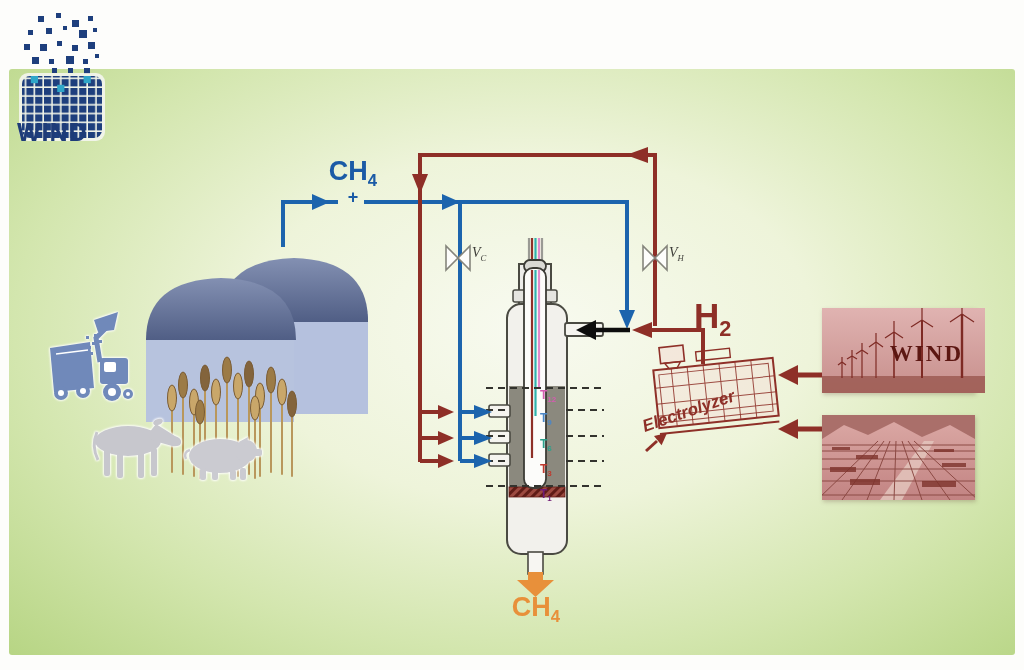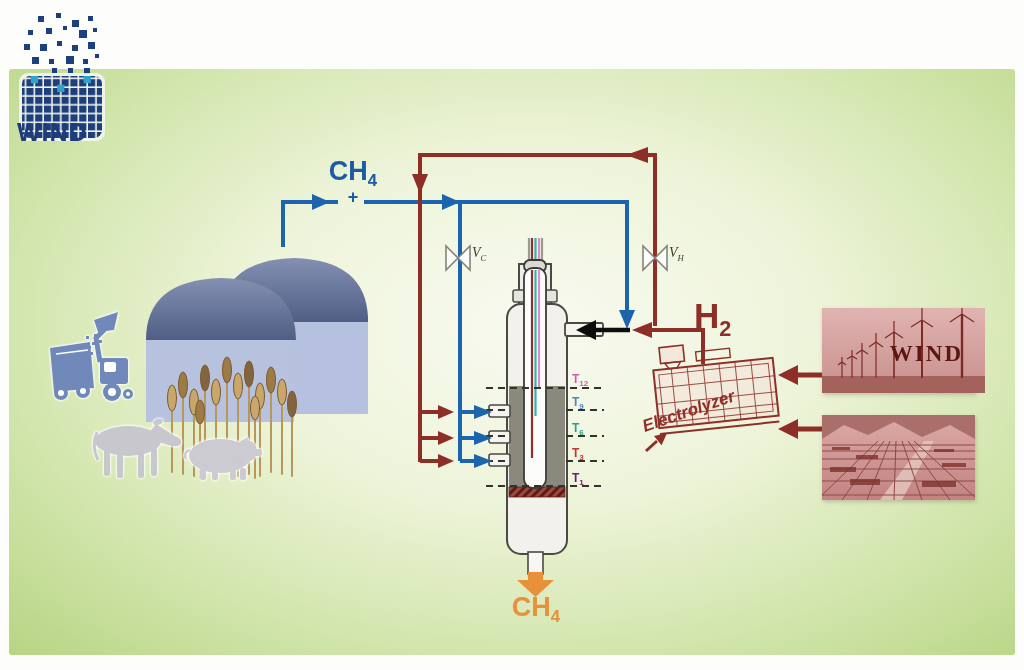--- a/index.html
+++ b/index.html
@@ -11,21 +11,21 @@
   .abs{position:absolute;}
   .creg-text{left:17px;top:118px;font-size:25px;font-weight:bold;color:#1e3c78;letter-spacing:1px;}
   .feed-label{left:298px;top:158px;width:110px;text-align:center;color:#1b5ba6;font-weight:bold;line-height:1;}
   .feed-main{font-size:27px;}
   .feed-plus{font-size:18px;margin:-2px 0 -3px 0;}
   .h2-label{left:694px;top:296px;font-size:35px;font-weight:bold;color:#8e2f27;}
   .biogas-label{left:156px;top:289px;width:128px;text-align:center;font-size:25px;font-weight:bold;color:#fff;}
   .valve-label{font-family:"Liberation Serif",serif;font-style:italic;font-size:14px;color:#3f3f3a;}
   .vc-label{left:472px;top:245px;}
   .vh-label{left:669px;top:245px;}
-  .tc-label{font-size:12px;font-weight:bold;left:572px;}
+  .tc-label{font-size:12px;font-weight:bold;left:540px;margin-top:16px;}
   .tc-label sub{font-size:8px;}
   .tc-0{top:372px;color:#d45cb0;}
   .tc-1{top:395px;color:#4b87c7;}
   .tc-2{top:421px;color:#2ba08a;}
   .tc-3{top:446px;color:#bf3a2e;}
   .tc-4{top:471px;color:#701a75;}
   .elz-label{left:640px;top:398px;width:118px;font-size:17px;font-weight:bold;font-style:italic;
              color:#8e3028;transform:rotate(-19deg);}
   .ch4-label{left:504px;top:592px;width:64px;text-align:center;font-size:27px;font-weight:bold;color:#e8903a;}
   .card{position:absolute;box-shadow:1px 2px 4px rgba(90,60,50,.25);}

